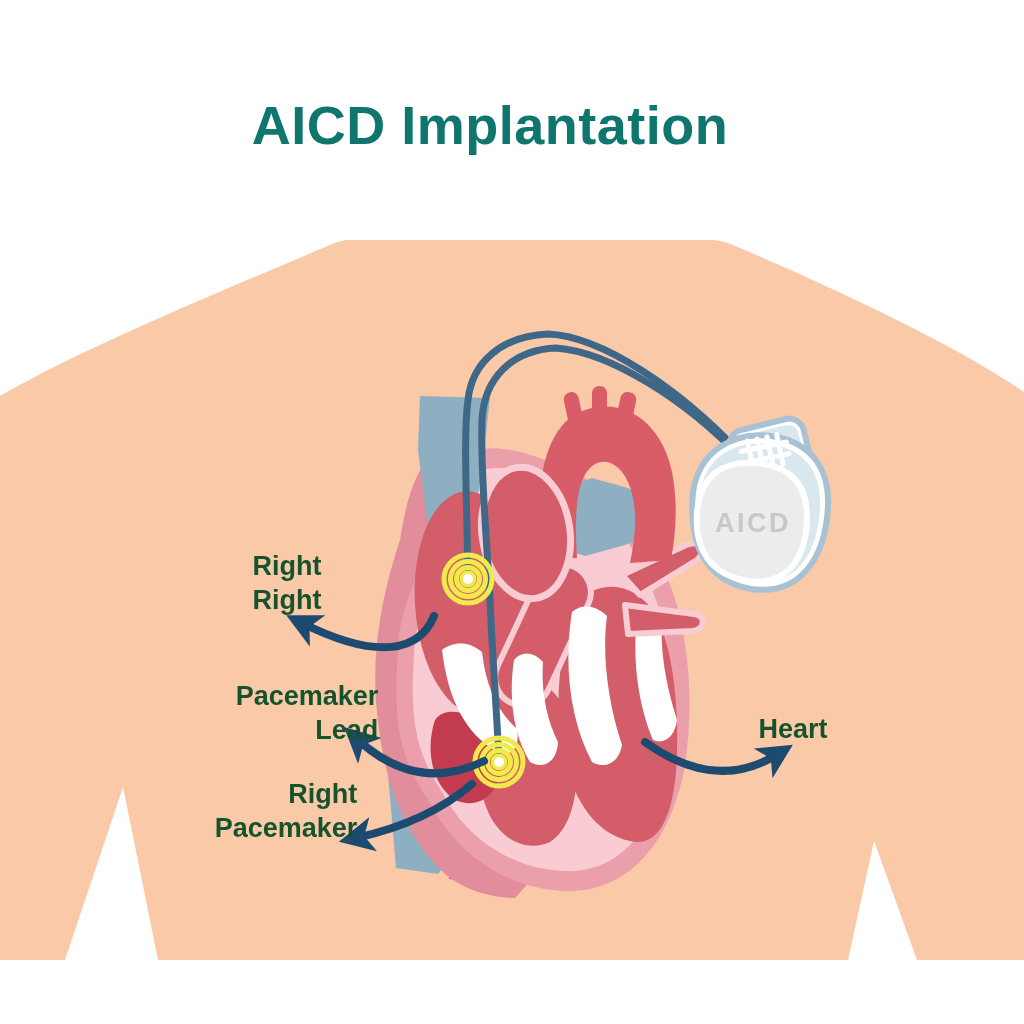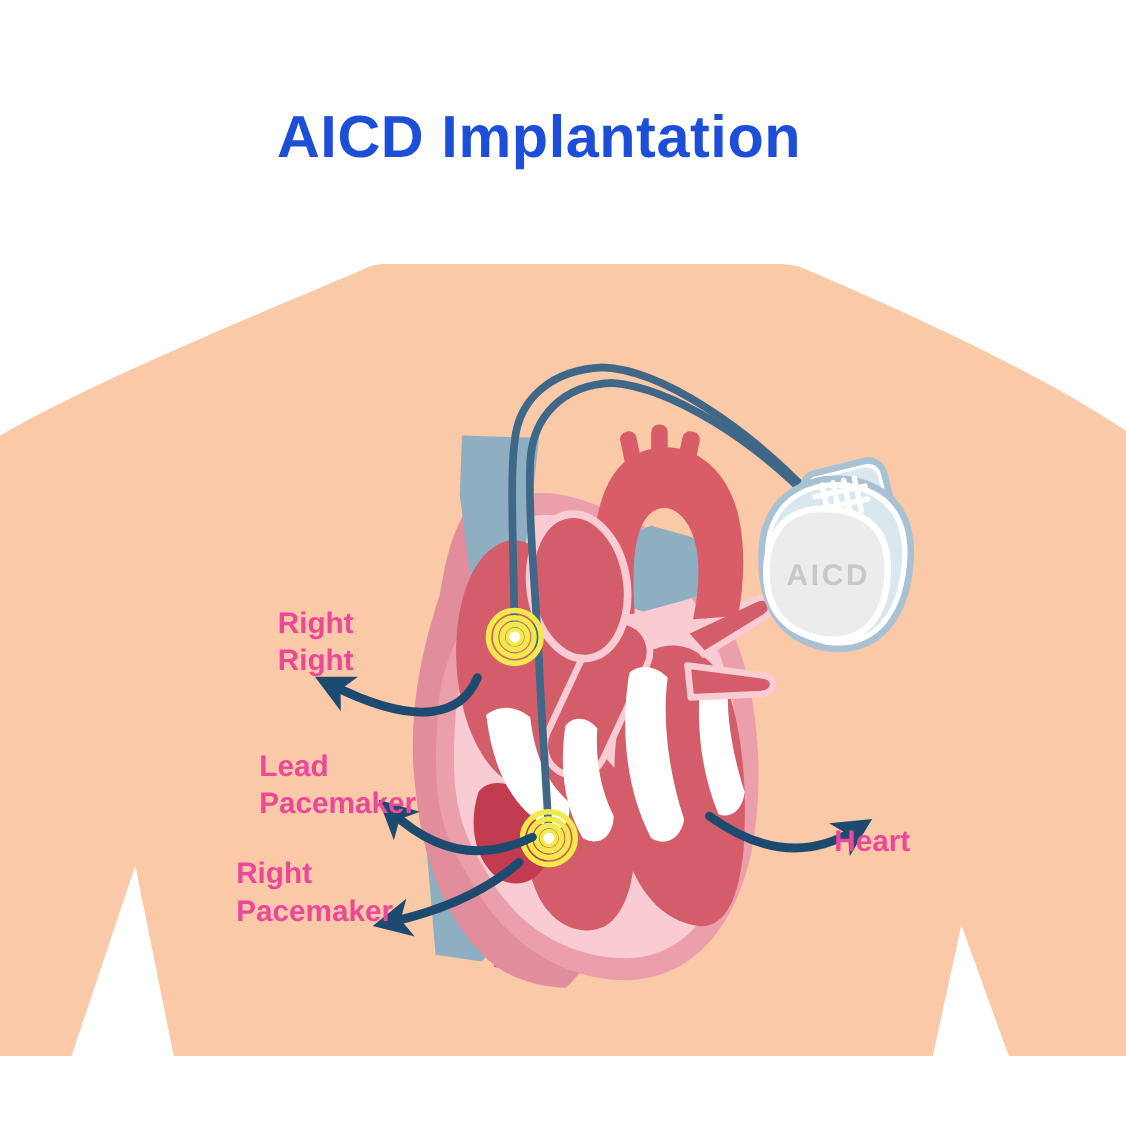--- a/index.html
+++ b/index.html
@@ -1,27 +1,27 @@
 <!DOCTYPE html>
 <html><head>
 <meta charset="utf-8">
 <style>
   html,body{margin:0;padding:0;background:#ffffff;}
   .stage{position:relative;width:1024px;height:1024px;background:#ffffff;overflow:hidden;
          font-family:"Liberation Sans","DejaVu Sans",sans-serif;}
   .stage svg{position:absolute;left:0;top:0;}
   .title{position:absolute;left:0;top:58px;width:980px;text-align:center;
-         font-size:54px;font-weight:800;letter-spacing:.5px;color:#1d4ed8;}
-  .lbl{position:absolute;transform:translateX(-50%);text-align:left;
-       font-size:27px;line-height:34px;font-weight:bold;color:#ec4899;white-space:nowrap;}
+         font-size:54px;font-weight:800;letter-spacing:.5px;color:#0f766e;}
+  .lbl{position:absolute;transform:translateX(-50%);text-align:right;
+       font-size:27px;line-height:34px;font-weight:bold;color:#14532d;white-space:nowrap;}
   .lbl span{display:block;}
   #lbl-right-atrium{left:287px;top:549px;}
   #lbl-pacemaker-lead{left:307px;top:679px;}
   #lbl-right-ventrocle{left:286px;top:777px;}
-  #lbl-heart{left:793px;top:748px;}
+  #lbl-heart{left:793px;top:712px;}
 </style>
 </head>
 <body>
 
 <div class="stage">
 
 <svg width="1024" height="1024" viewBox="0 0 1024 1024">
   <defs>
     <marker id="ah" viewBox="0 0 10 10" refX="5" refY="5" markerWidth="4.4" markerHeight="4.4" orient="auto">
       <path d="M0,0 L10,5 L0,10 L2.6,5 Z" fill="#1d4b70"></path>
@@ -123,22 +123,22 @@
 </svg>
 
 <h1 class="title">AICD Implantation</h1>
 
 <div class="lbl" id="lbl-right-atrium">
   <span>Right</span>
   <span>Right</span>
 </div>
 
 <div class="lbl" id="lbl-pacemaker-lead">
+  <span>Pacemaker</span>
   <span>Lead</span>
-  <span>Pacemaker</span>
 </div>
 
 <div class="lbl" id="lbl-right-ventrocle">
   <span>Right</span>
   <span>Pacemaker</span>
 </div>
 
 <div class="lbl" id="lbl-heart">
   <span>Heart</span>
 </div>

